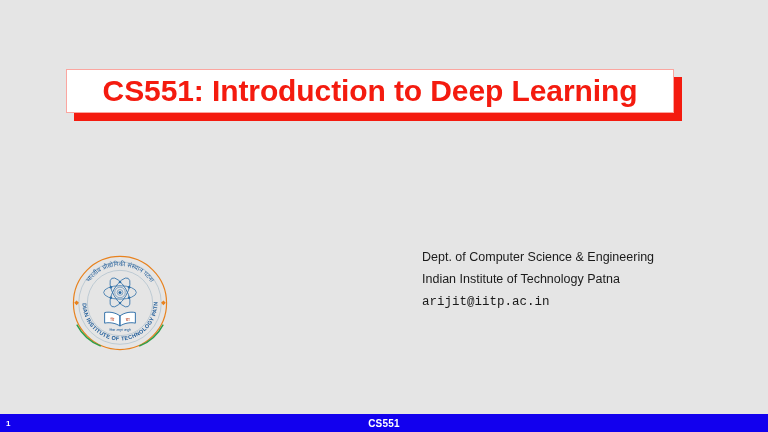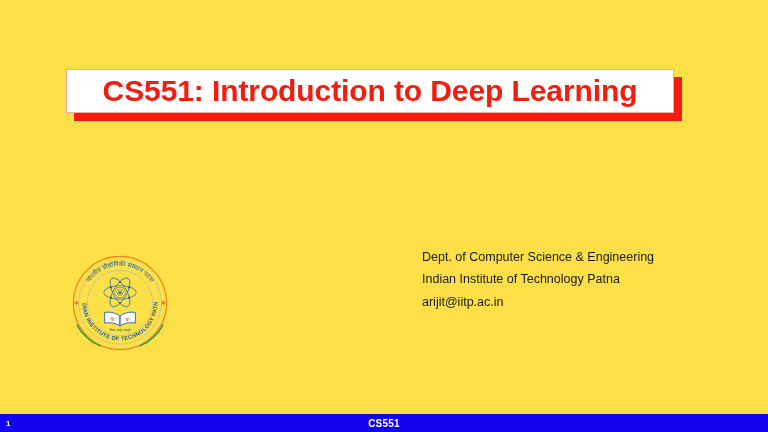--- a/index.html
+++ b/index.html
@@ -9,21 +9,21 @@
     background: #ffffff;
   }
   body {
     font-family: "Liberation Sans", sans-serif;
   }
 
   .slide {
     position: relative;
     width: 768px;
     height: 432px;
-    background: #fde047;
+    background: #e5e5e5;
     overflow: hidden;
   }
 
   
   .title-wrap {
     position: absolute;
     left: 66px;
     top: 69px;
     width: 608px;
     height: 44px;
@@ -87,21 +87,21 @@
     white-space: nowrap;
   }
   .author-line {
     font-size: 12.5px;
     font-weight: normal;
     color: #1a1a1a;
     line-height: 22px;
     white-space: nowrap;
   }
   .author-email {
-    font-family: Liberation Sans, sans-serif;
+    font-family: Liberation Mono, monospace;
     font-size: 12.5px;
     font-weight: normal;
     color: #1a1a1a;
     line-height: 24px;
     white-space: nowrap;
   }
 
   
   .footer {
     position: absolute;

